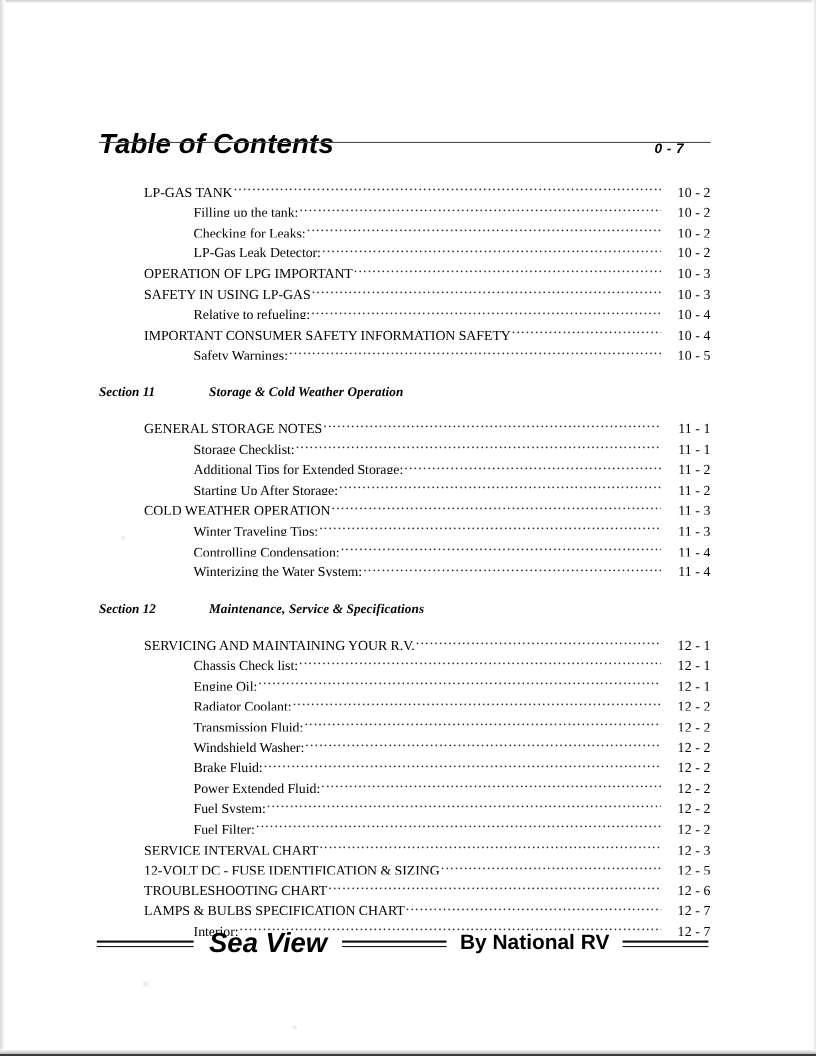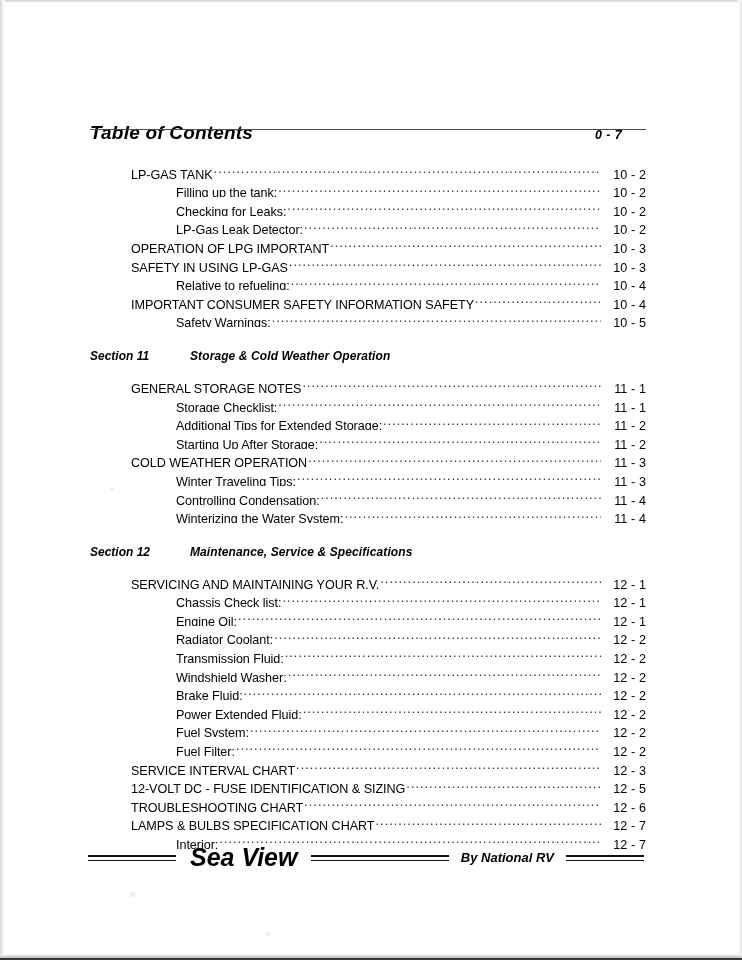--- a/index.html
+++ b/index.html
@@ -48,21 +48,21 @@
   
   .header {
     position: absolute;
     left: 90px; top: 100px;
     width: 556px;
     display: flex;
     align-items: baseline;
     justify-content: space-between;
   }
   .header-title {
-    font-size: 19px;
+    font-size: 25px;
     font-weight: bold;
     font-style: italic;
     letter-spacing: 0.2px;
     white-space: nowrap;
   }
   .header-page {
     font-size: 12.5px;
     font-weight: bold;
     font-style: italic;
     letter-spacing: 0.4px;
@@ -75,20 +75,21 @@
     left: 90px; top: 129px;
     width: 556px; height: 0;
     border-top: 1.3px solid #4a4a4a;
   }
 
   
   .toc {
     position: absolute;
     left: 90px; top: 160px;
     width: 556px;
+    font-family: Liberation Serif, serif;
   }
 
   .section-head {
     display: flex;
     align-items: baseline;
     font-size: 12px;
     font-weight: bold;
     font-style: italic;
     white-space: nowrap;
   }
@@ -176,23 +177,22 @@
 
   .footer-brand {
     font-size: 25px;
     font-weight: bold;
     font-style: italic;
     white-space: nowrap;
     padding: 0 14px;
     line-height: 1;
   }
   .footer-by {
-    font-size: 13px;
+    font-size: 19px;
     font-weight: bold;
-    font-style: italic;
     white-space: nowrap;
     padding: 0 12px;
     line-height: 1;
   }
 
   
   .speckle {
     position: absolute;
     background: #ededed;
     border-radius: 50%;

